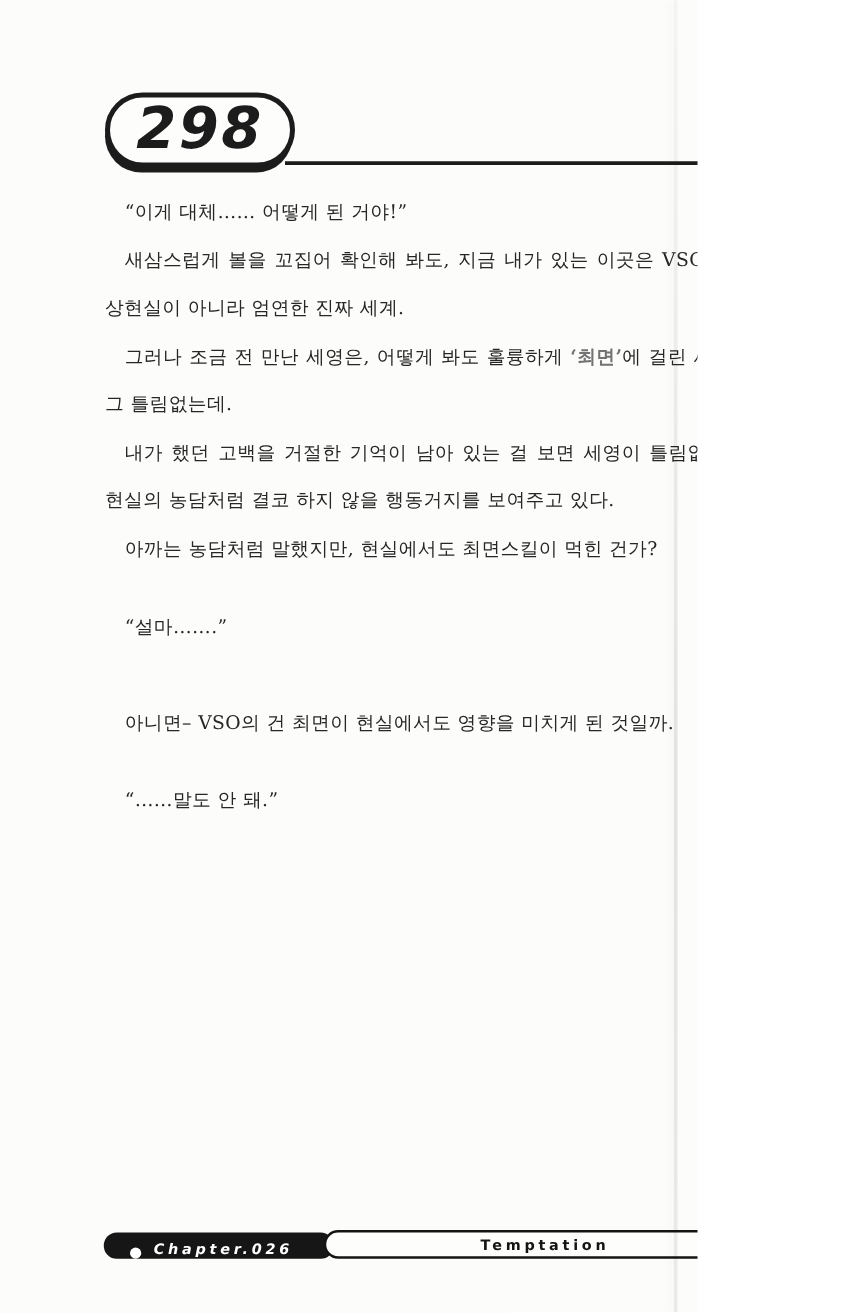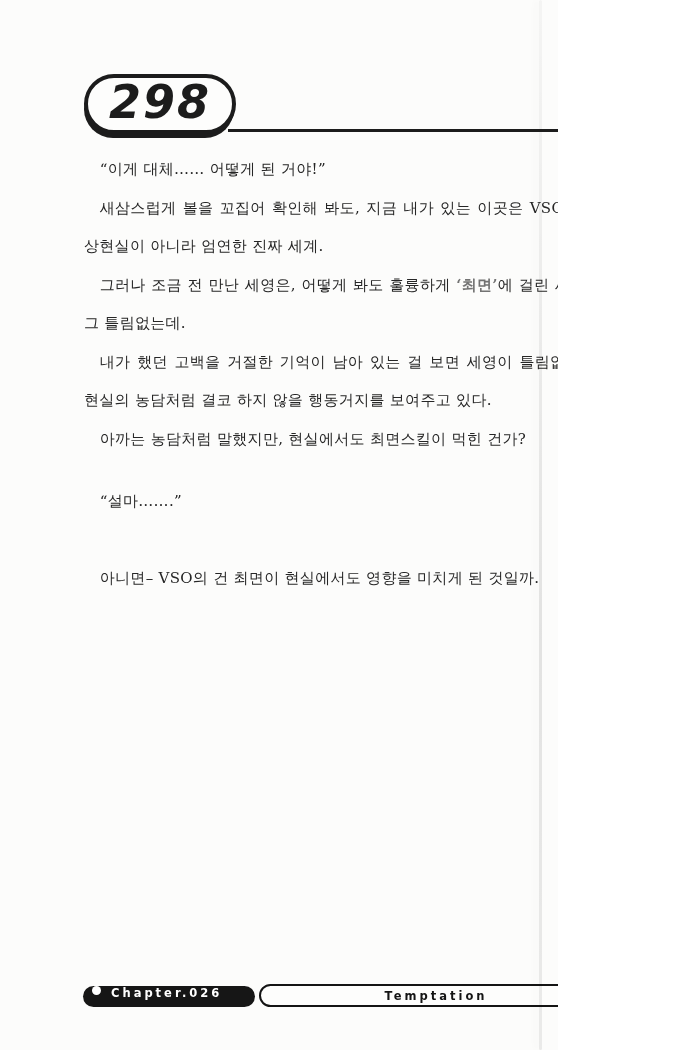--- a/index.html
+++ b/index.html
@@ -95,23 +95,24 @@
   .footer { position: absolute; left: 0; top: 982px; width: 100%; height: 40px; }
   .chapter-badge {
     position: absolute;
     left: 83px;
     top: 4px;
     width: 163px;
     height: 21px;
     background: #161616;
     border-radius: 12px;
     display: flex;
-    align-items: flex-start;
-    padding-left: 9px;
+    align-items: flex-end;
+    padding-left: 21px;
     box-sizing: content-box;
+    font-style: italic;
   }
   .bullet-dot {
     width: 9px;
     height: 9px;
     background: #ffffff;
     border-radius: 50%;
     margin-right: 10px;
     flex: 0 0 auto;
   }
   .chapter-badge span.label {
@@ -160,20 +161,21 @@
   </div>
 
   <div class="body-text">
     <p class="para">“이게 대체…… 어떻게 된 거야!”</p>
     <p class="para">새삼스럽게 볼을 꼬집어 확인해 봐도, 지금 내가 있는 이곳은 VSO의 가상현실이 아니라 엄연한 진짜 세계.</p>
     <p class="para"><span>그러나 조금 전 만난 세영은, 어떻게 봐도 훌륭하게 </span><b>‘최면’</b><span>에 걸린 세피아 그 틀림없는데.</span></p>
     <p class="para">내가 했던 고백을 거절한 기억이 남아 있는 걸 보면 세영이 틀림없는데, 현실의 농담처럼 결코 하지 않을 행동거지를 보여주고 있다.</p>
     <p class="para">아까는 농담처럼 말했지만, 현실에서도 최면스킬이 먹힌 건가?</p>
     <p class="para gap-above gap-below">“설마…….”</p>
     <p class="para">아니면– VSO의 건 최면이 현실에서도 영향을 미치게 된 것일까.</p>
+    <p class="para gap-above gap-below">“……말도 안 돼.”</p>
   </div>
 
   <div class="footer">
     <div class="chapter-badge">
       <span class="bullet-dot"></span>
       <span class="label">Chapter.026</span>
     </div>
     <div class="section-title-badge">
       <span class="label">Temptation</span>
     </div>

